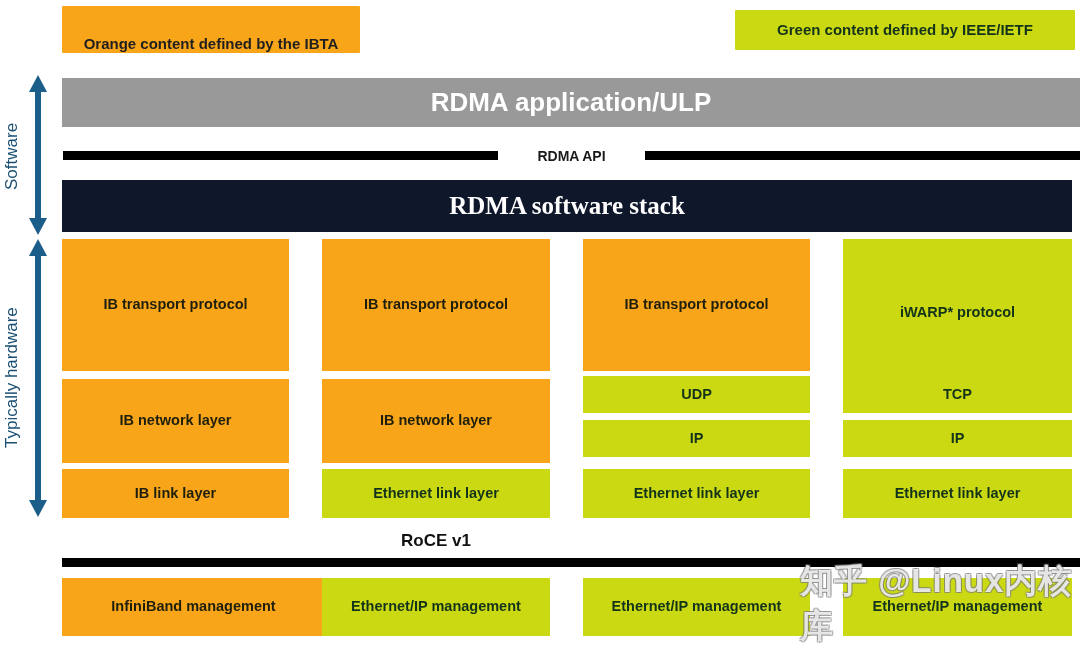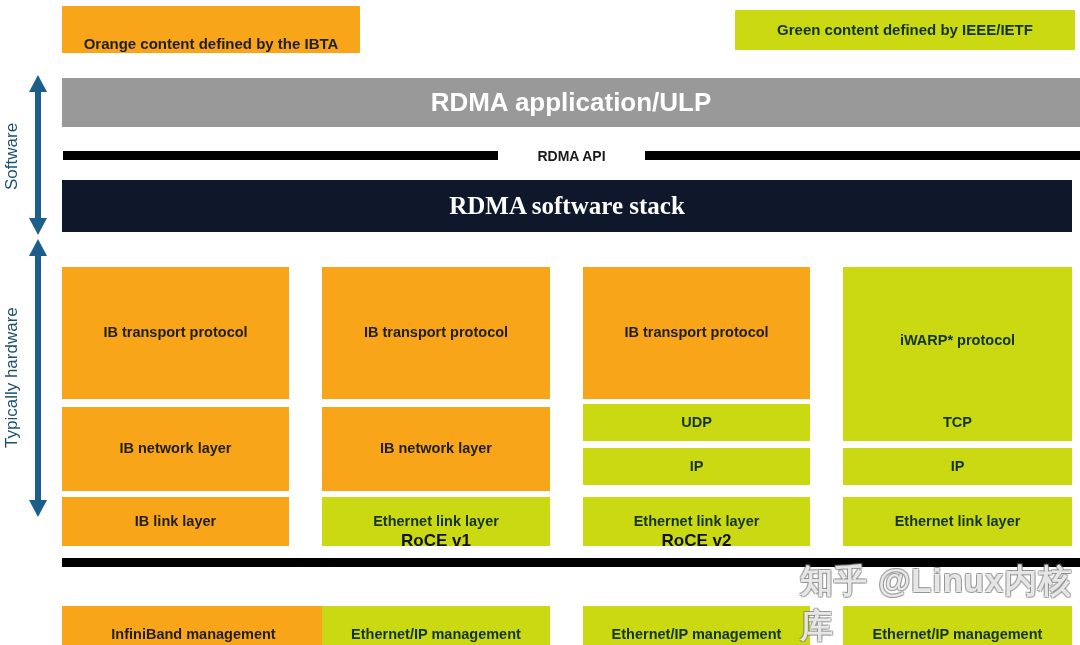--- a/index.html
+++ b/index.html
@@ -76,21 +76,20 @@
     font-size: 25px;
     font-weight: bold;
     font-family: Liberation Serif, serif;
   }
 
   
   .cell {
     font-size: 14.5px;
     font-weight: bold;
     color: #1f1f0d;
-    margin-top: 28px;
   }
   .cell.orange { background: #F9A51A; }
   .cell.green  { background: #CAD912; color: #14331b; }
 
   
   .col-label {
     font-size: 17px;
     font-weight: bold;
     color: #111111;
     height: 26px;
@@ -219,23 +218,20 @@
   <div class="box cell green" style="left:843px; top:420px; width:229px; height:37px;">
     <span>IP</span>
   </div>
   <div class="box cell green" style="left:843px; top:469px; width:229px; height:49px;">
     <span>Ethernet link layer</span>
   </div>
 
   <div class="box col-label" style="left:322px; width:228px;">
     <span>RoCE v1</span>
   </div>
-  <div class="box col-label" style="left:583px; width:227px;">
-    <span>RoCE v2</span>
-  </div>
 
   <div id="bottom-rule"></div>
 
   <div class="box cell orange" style="left:62px; top:578px; width:263px; height:58px;">
     <span>InfiniBand management</span>
   </div>
   <div class="box cell green" style="left:322px; top:578px; width:228px; height:58px;">
     <span>Ethernet/IP management</span>
   </div>
   <div class="box cell green" style="left:583px; top:578px; width:227px; height:58px;">

